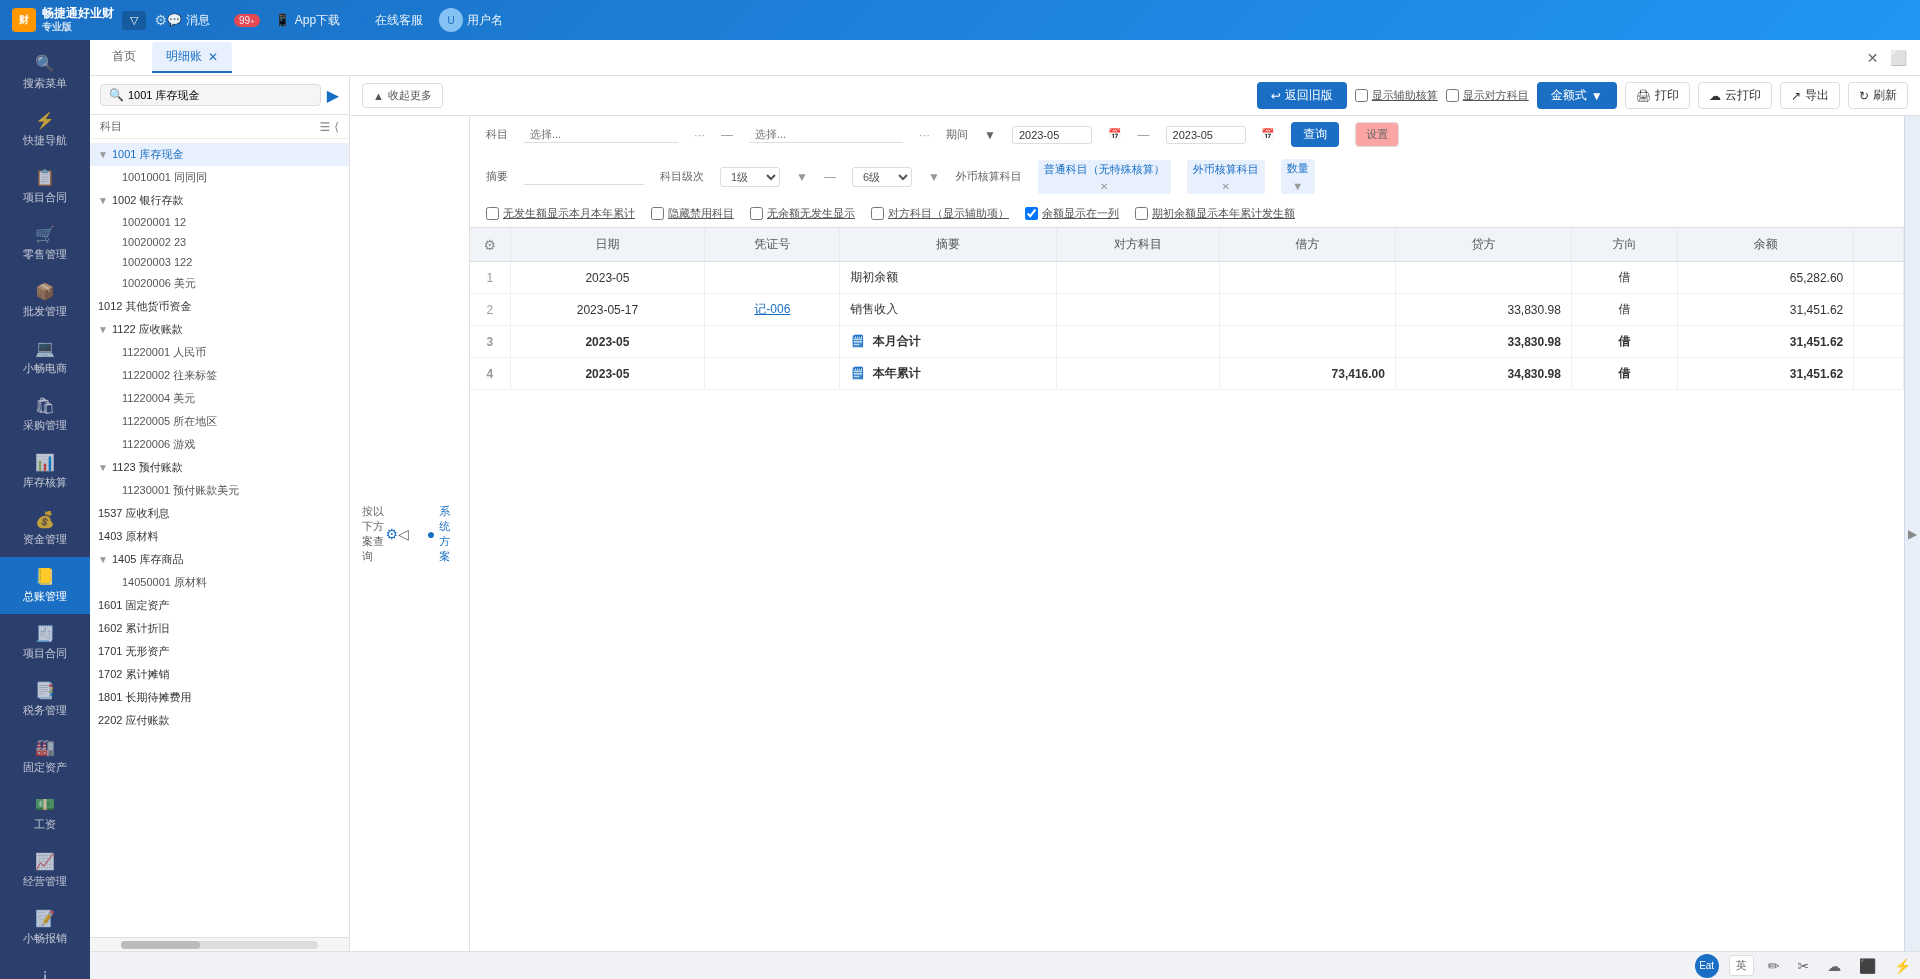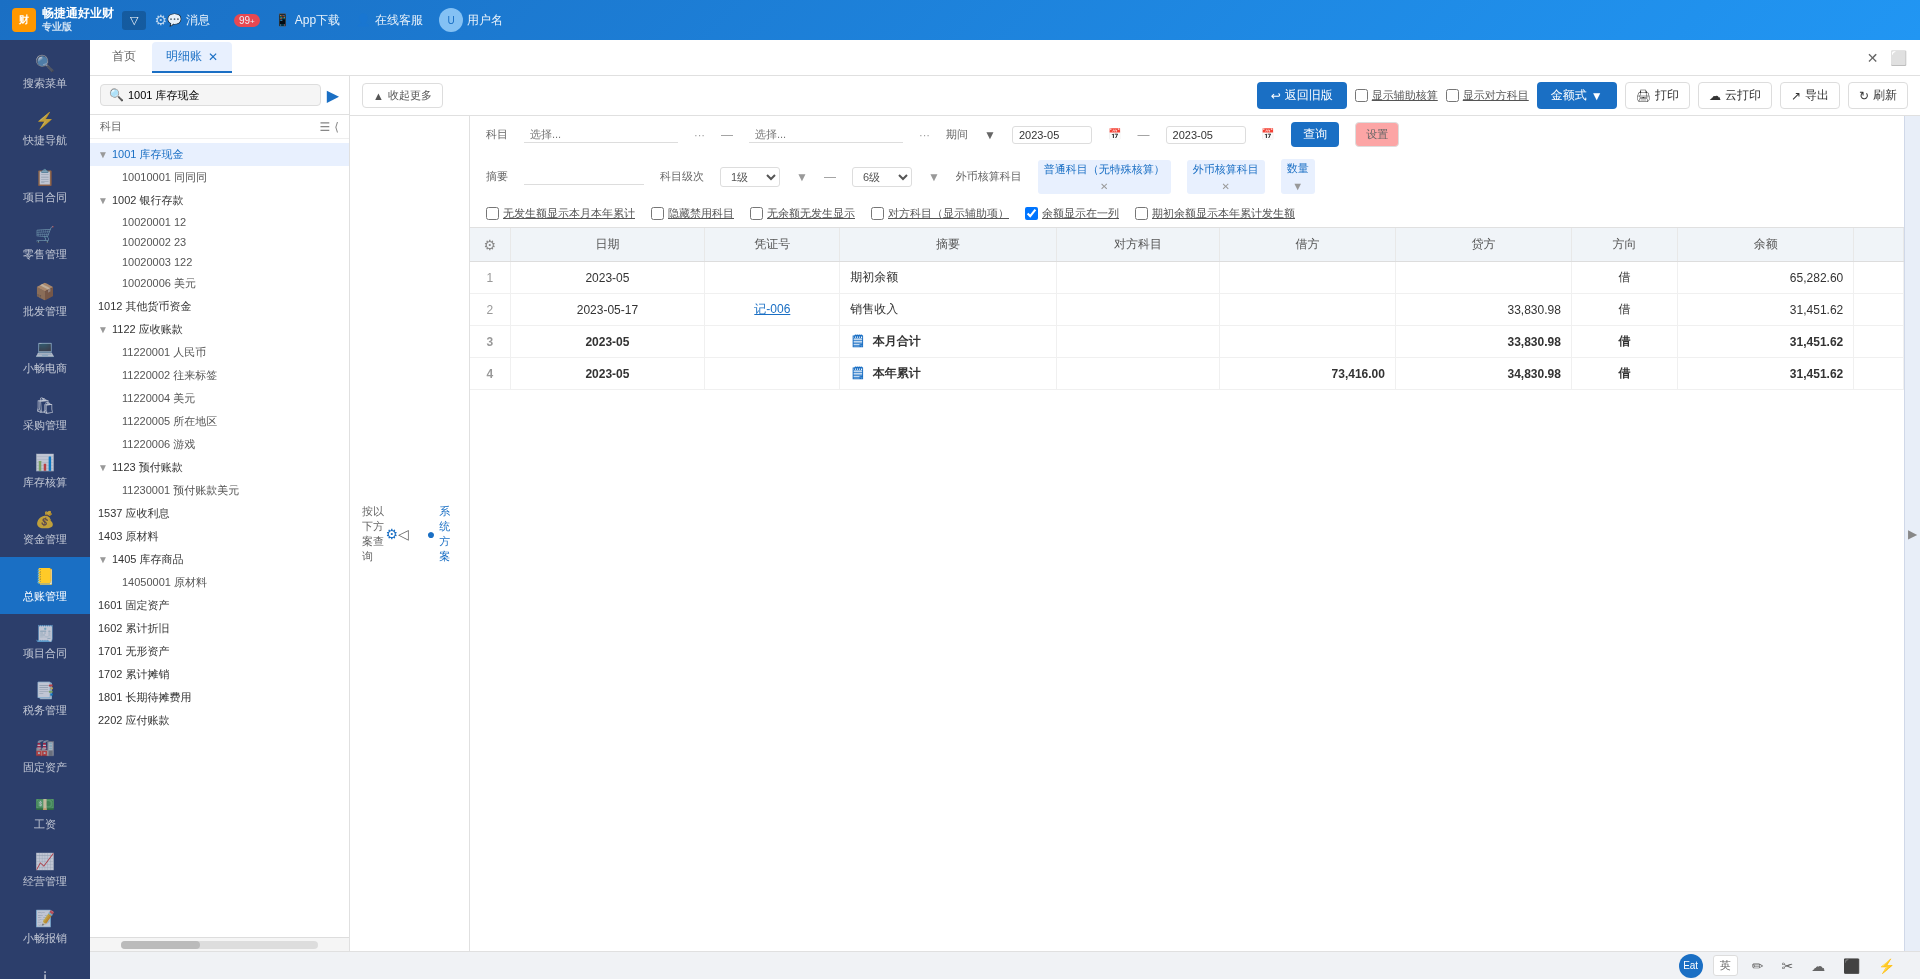--- a/index.html
+++ b/index.html
@@ -419,21 +419,21 @@
     .settings-col { color: #888; cursor: pointer; font-size: 14px; }
 
     
     .bottom-bar {
       height: 28px;
       background: #f0f2f5;
       border-top: 1px solid #e0e0e0;
       display: flex;
       align-items: center;
       justify-content: flex-end;
-      padding: 0 20px;
+      padding: 0 4px;
       gap: 10px;
     }
     .bottom-btn {
       width: 24px;
       height: 24px;
       background: #1a6fc4;
       border-radius: 50%;
       display: flex;
       align-items: center;
       justify-content: center;

